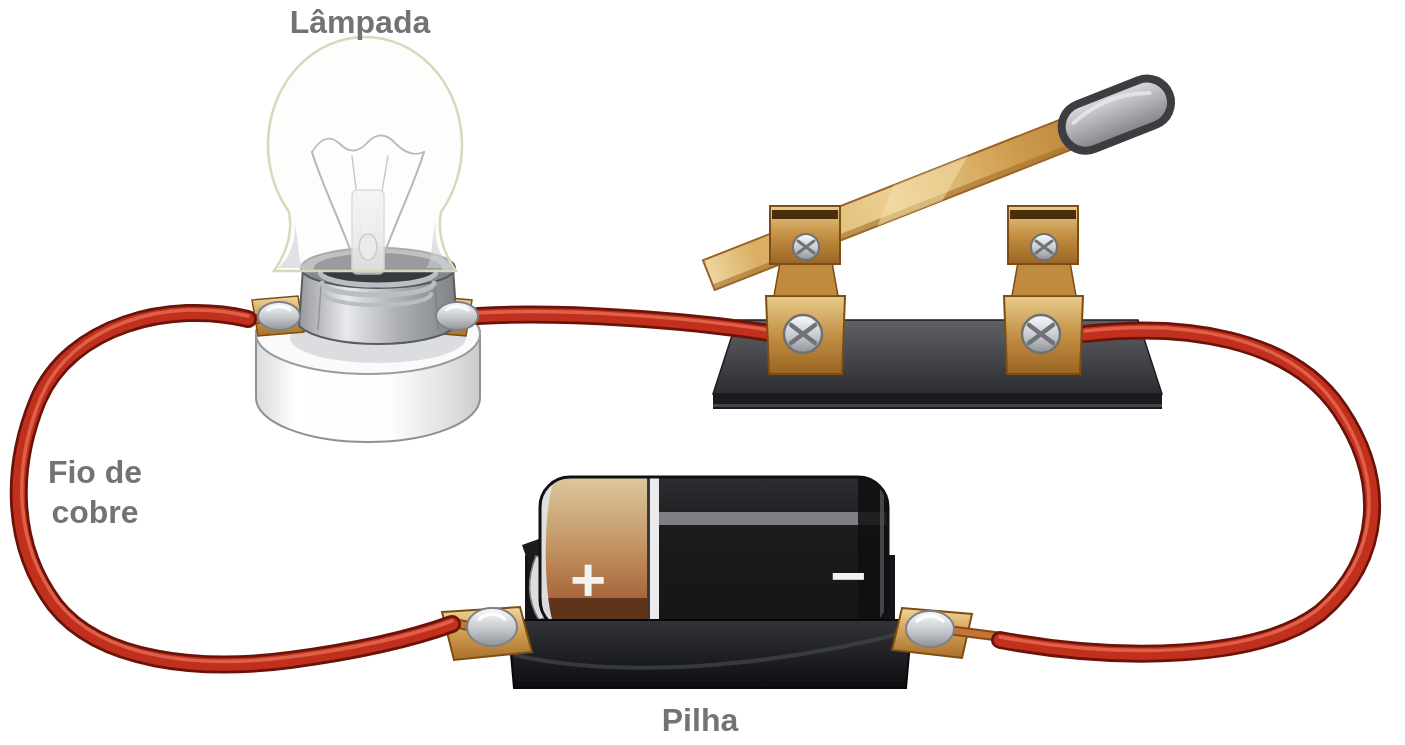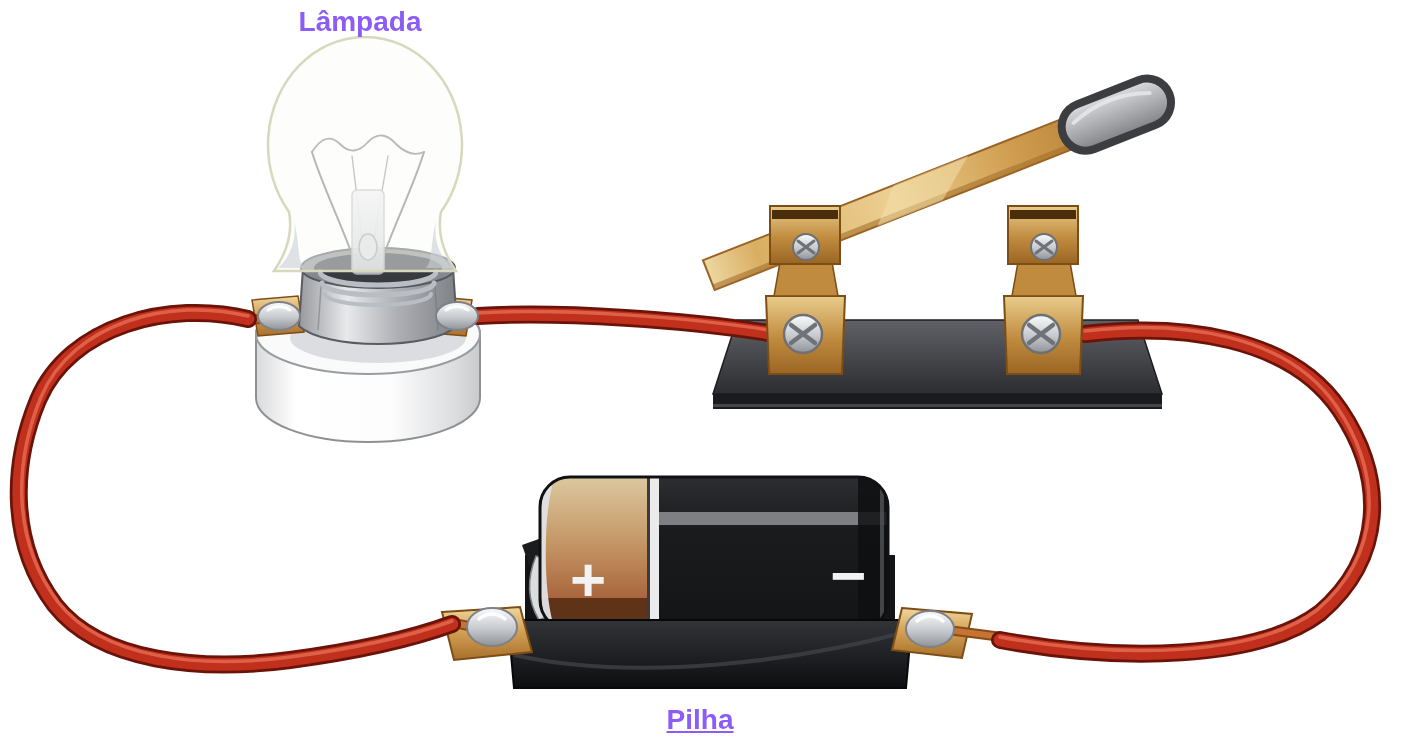--- a/index.html
+++ b/index.html
@@ -1,19 +1,19 @@
 <!DOCTYPE html>
 <html><head>
 <meta charset="utf-8">
 <style>
   html,body{margin:0;padding:0;background:#ffffff;}
   .canvas{position:relative;width:1405px;height:745px;background:#ffffff;overflow:hidden;
           font-family:"Liberation Sans", sans-serif;}
   .canvas svg{position:absolute;left:0;top:0;}
-  .lbl{position:absolute;font-weight:700;color:#8b5cf6;font-size:28px;line-height:40px;
+  .lbl{position:absolute;font-weight:700;color:#737373;font-size:32px;line-height:40px;
        white-space:nowrap;}
   .lbl.centered{transform:translateX(-50%);text-align:center;}
   svg text.mark{font-family:"Liberation Sans", sans-serif;font-weight:700;}
 </style>
 </head>
 <body>
 
 <div class="canvas">
 
 <svg width="1405" height="745" viewBox="0 0 1405 745">
@@ -228,15 +228,19 @@
   </g>
   <g>
     <ellipse cx="492" cy="627" rx="25" ry="19" fill="url(#gDome)" stroke="#7e8185" stroke-width="2"></ellipse>
     <path d="M 479 619 Q 492 609 505 619" fill="none" stroke="#ffffff" stroke-width="3.5" stroke-linecap="round" opacity="0.9"></path>
     <ellipse cx="930" cy="629" rx="24" ry="18" fill="url(#gDome)" stroke="#7e8185" stroke-width="2"></ellipse>
     <path d="M 917 621 Q 930 611 943 621" fill="none" stroke="#ffffff" stroke-width="3.5" stroke-linecap="round" opacity="0.9"></path>
   </g>
 </svg>
 
 <div class="lbl centered" style="left:360px;top:2px;">Lâmpada</div>
-<div class="lbl centered" style="left:700px;top:700px;text-decoration:underline;">Pilha</div>
-
+<div class="lbl centered" style="left:95px;top:452px;">
+  <div>Fio de</div>
+  <div>cobre</div>
 </div>
+<div class="lbl centered" style="left:700px;top:700px;">Pilha</div>
+
+</div>
 
 </body></html>

